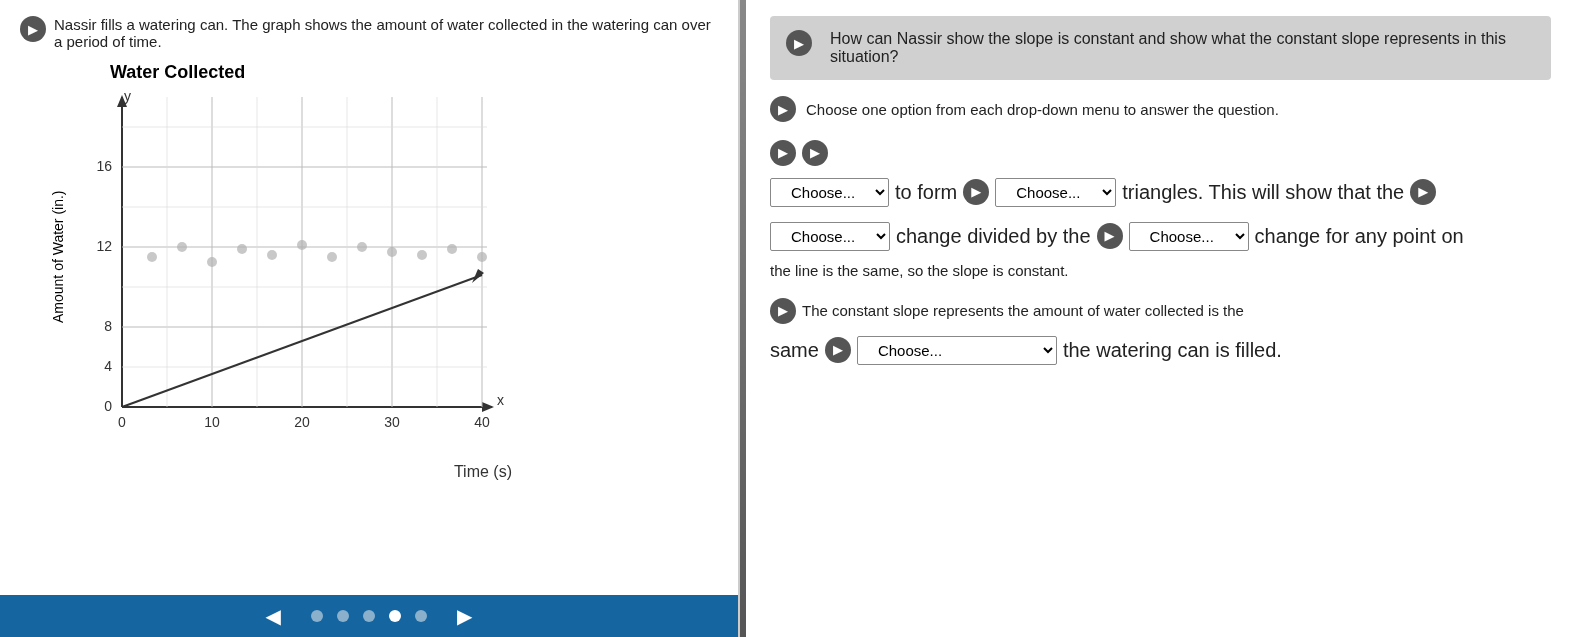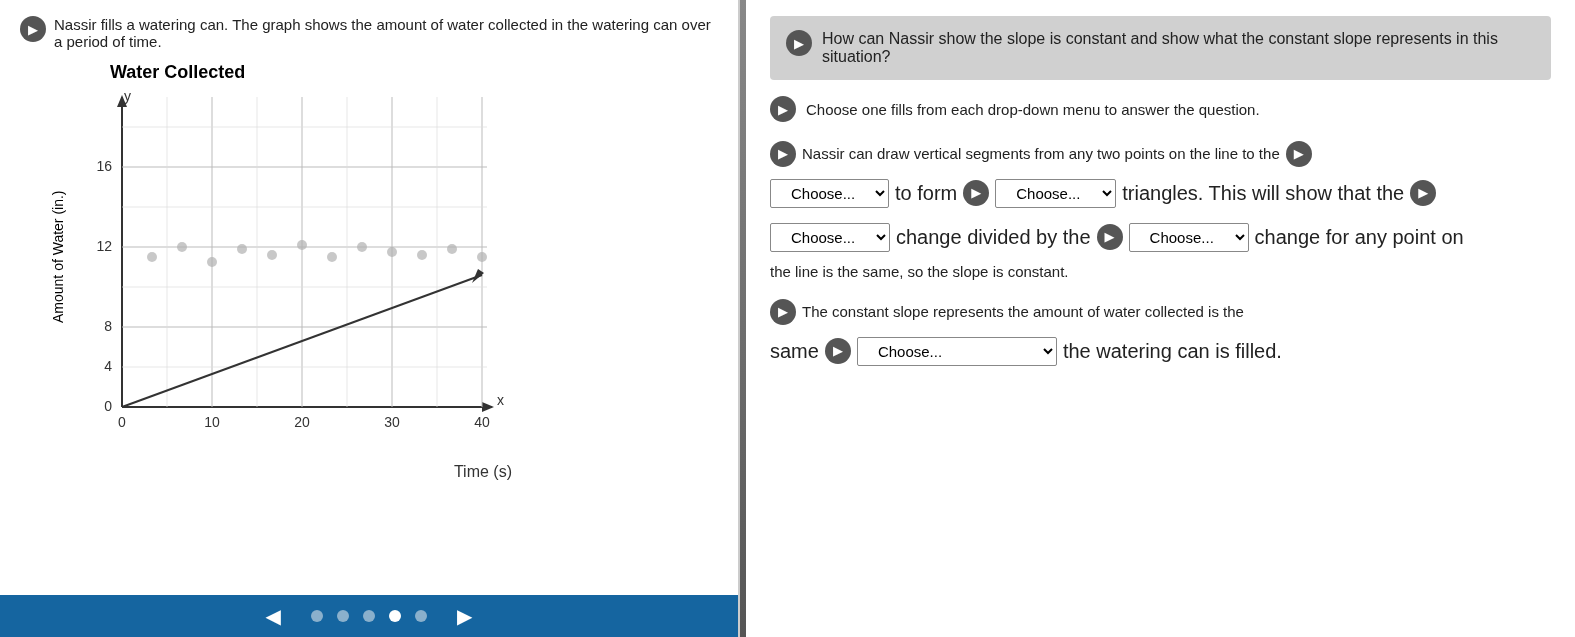--- a/index.html
+++ b/index.html
@@ -251,32 +251,31 @@
       <button class="bottom-nav-btn" style="background:none;border:none;color:white;font-size:20px;cursor:pointer;">▶</button>
     </div>
   </div>
 
   <div class="divider"></div>
 
   <div class="right-panel">
 
     <div class="question-box">
       <span class="speaker-icon">▶</span>
-      <span style="font-size:16px; color:#222;">How can Nassir show the slope is constant and show what the constant slope represents in this situation?</span>
+      <span style="font-size:16px; color:#222;margin-left:8px;">How can Nassir show the slope is constant and show what the constant slope represents in this situation?</span>
     </div>
 
     <div class="instruction-line">
       <span class="speaker-icon">▶</span>
-      <span>Choose one fills from each drop-down menu to answer the question.</span>
+      <span>Choose one option from each drop-down menu to answer the question.</span>
     </div>
 
     <div class="sentence-block">
       <div class="sentence-line">
         <span class="speaker-icon">▶</span>
-        <span>Nassir can draw vertical segments from any two points on the line to the</span>
         <span class="speaker-icon">▶</span>
       </div>
 
       <div class="sentence-line">
         <select class="dropdown-select">
           <option>Choose...</option>
           <option>x-axis</option>
           <option>y-axis</option>
           <option>origin</option>
         </select>

